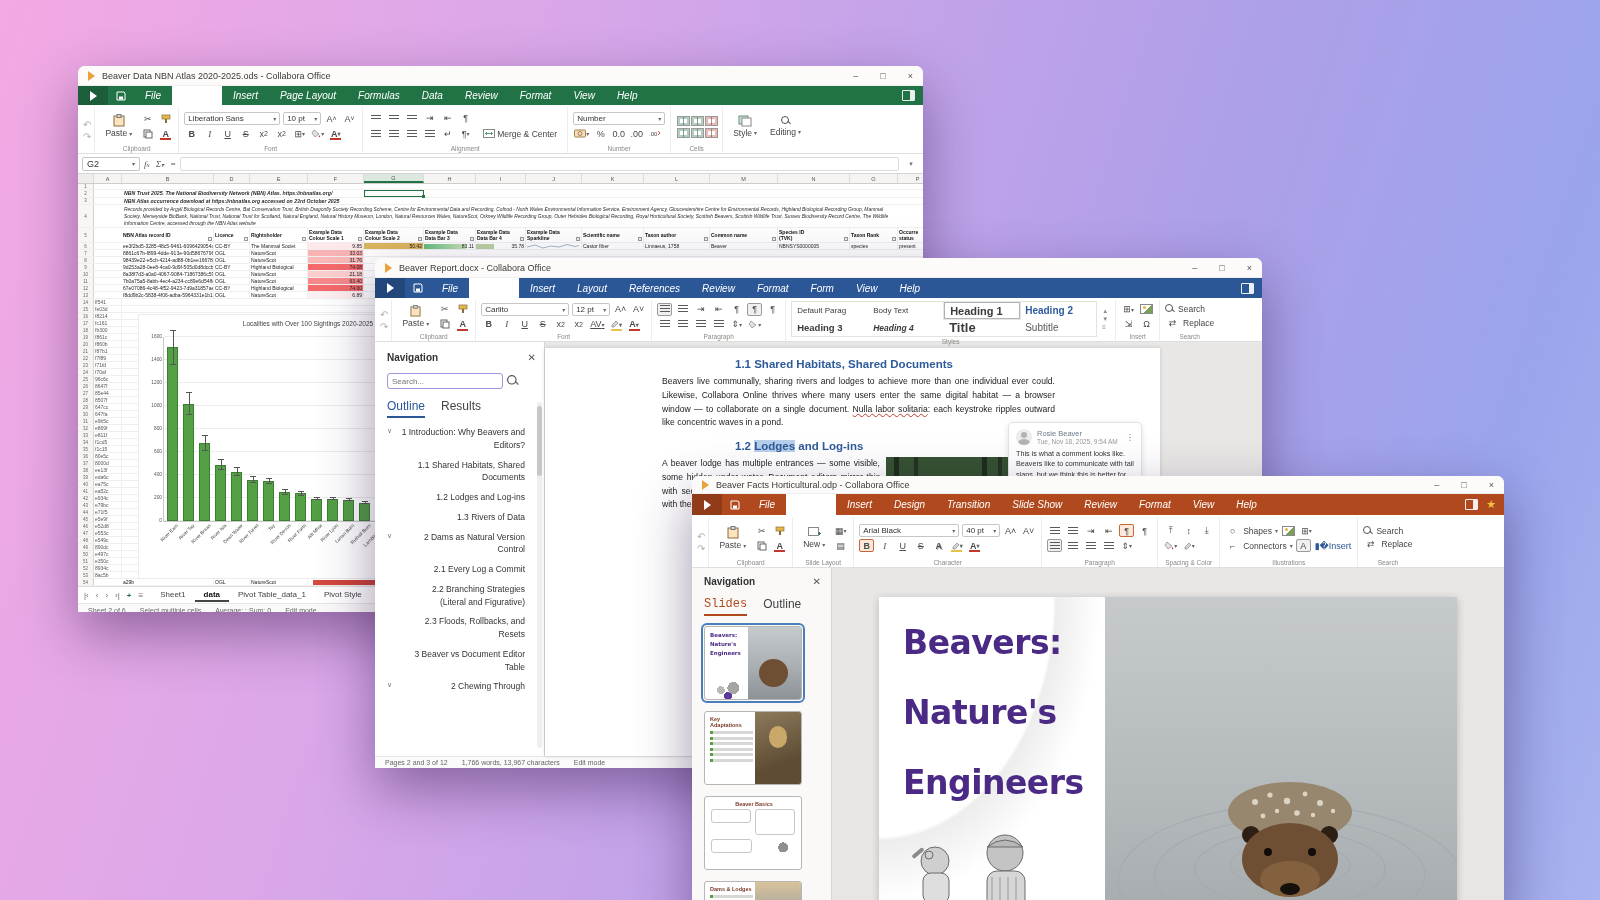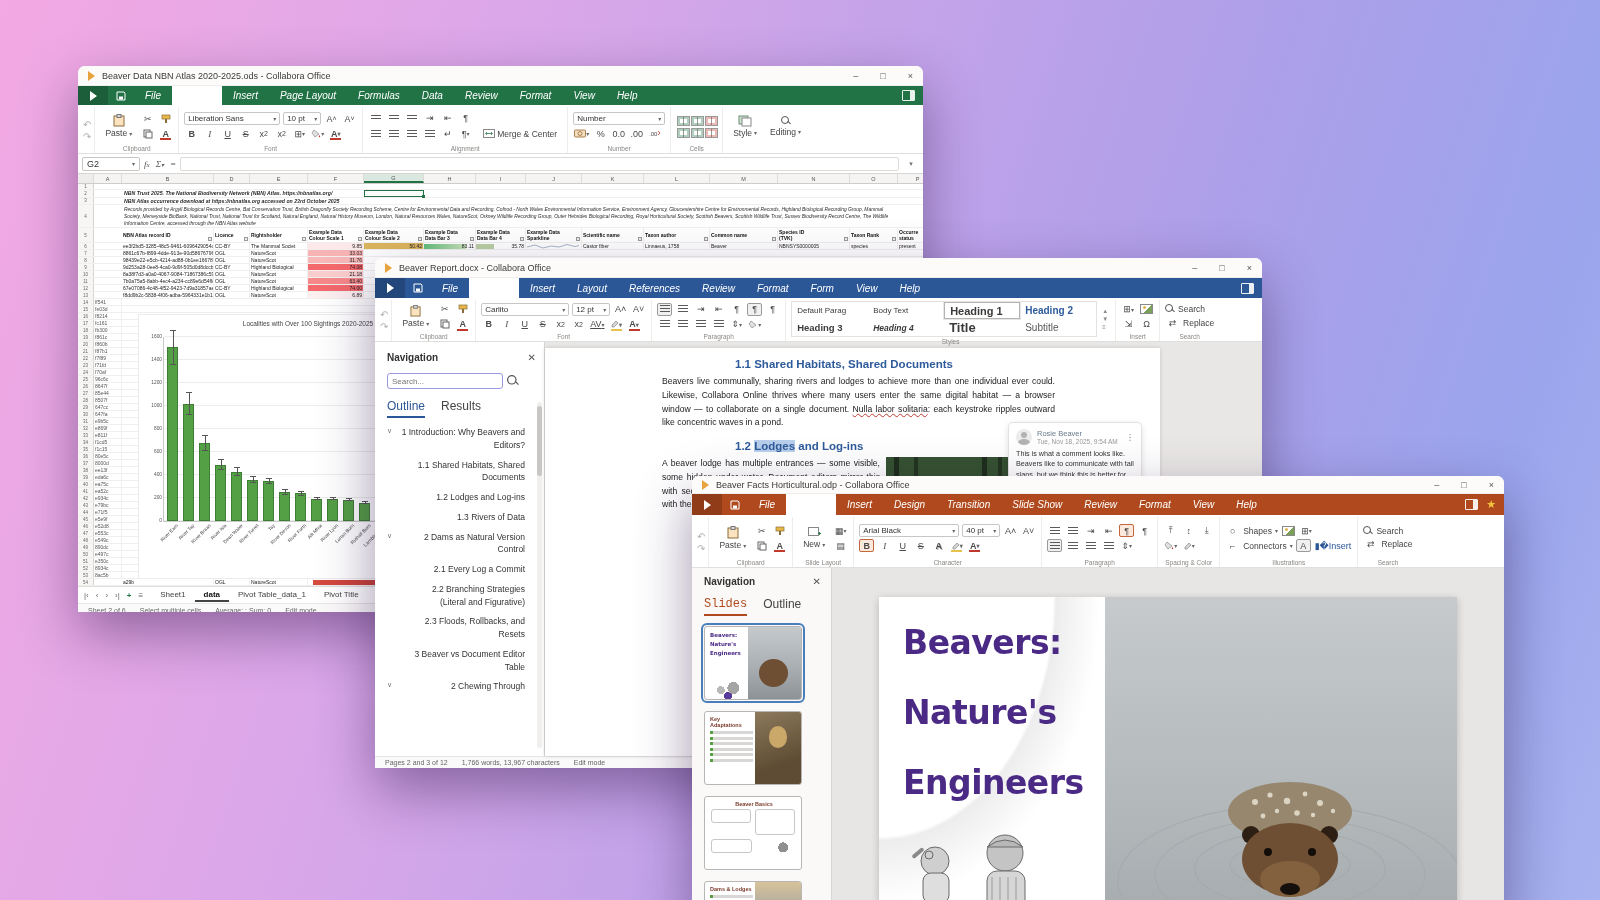--- a/index.html
+++ b/index.html
@@ -832,21 +832,21 @@
       <span>‹</span>
       <span>›</span>
       <span>›|</span>
       <span style="color:#217346;font-weight:bold;">+</span>
       <span>≡</span>
     </span>
     <span style="display:flex;">
         <span class="sheet-tab">Sheet1</span>
         <span class="sheet-tab active">data</span>
         <span class="sheet-tab">Pivot Table_data_1</span>
-        <span class="sheet-tab">Pivot Title</span>
+        <span class="sheet-tab">Pivot Style</span>
       </span>
   </div>
   <div class="statusbar">
       <span class="status-item">Sheet 2 of 6</span>
       <span class="status-item">Select multiple cells</span>
       <span class="status-item">Average: ; Sum: 0</span>
       <span class="status-item">Edit mode</span>
     </div>
 </section>
 

